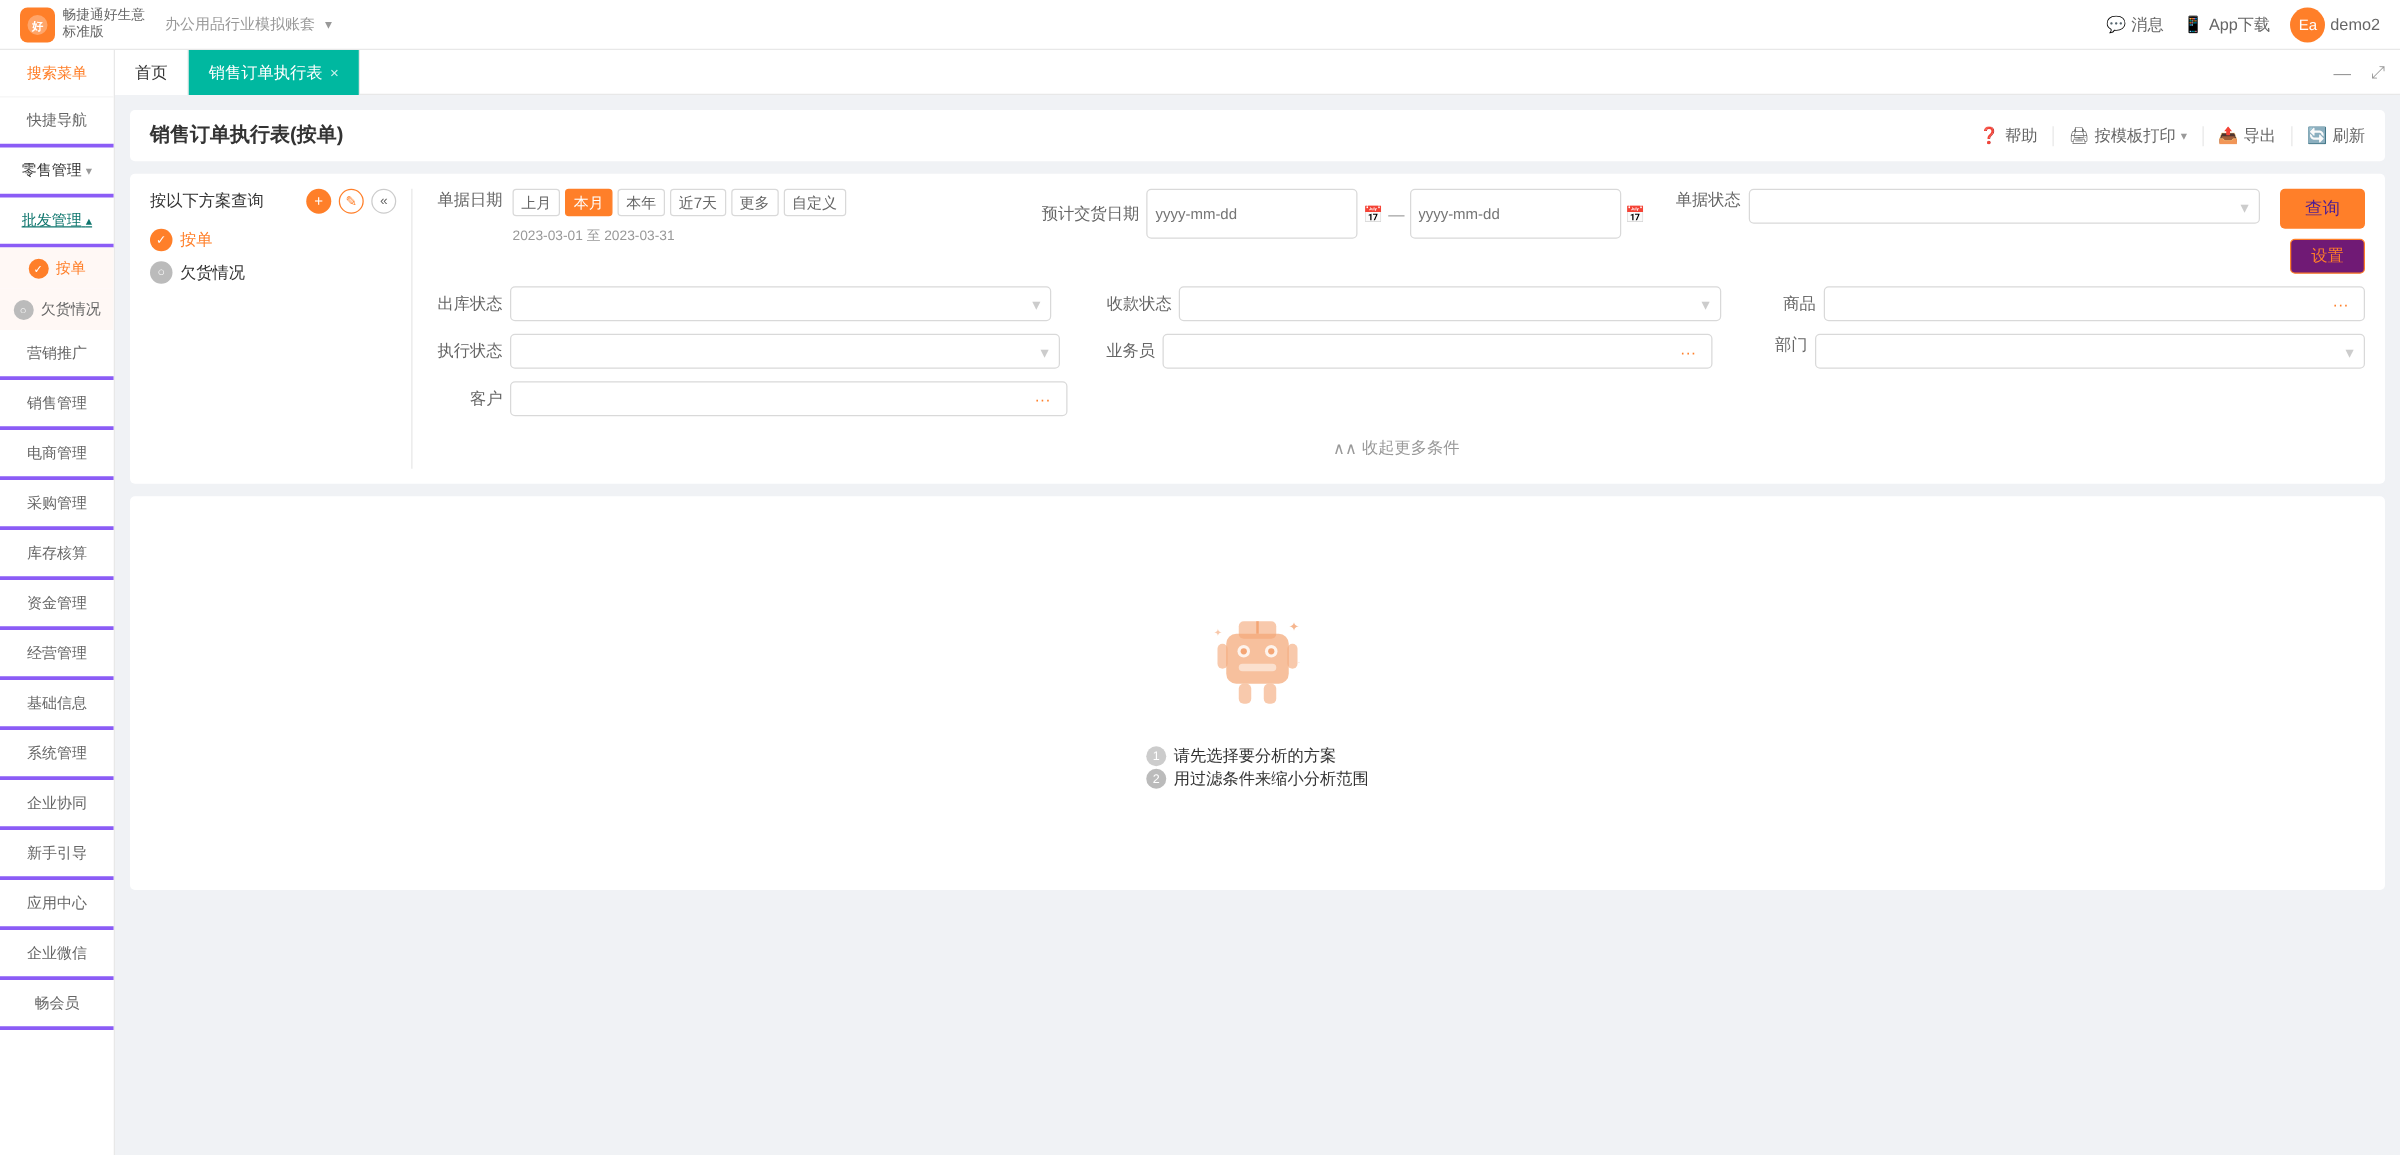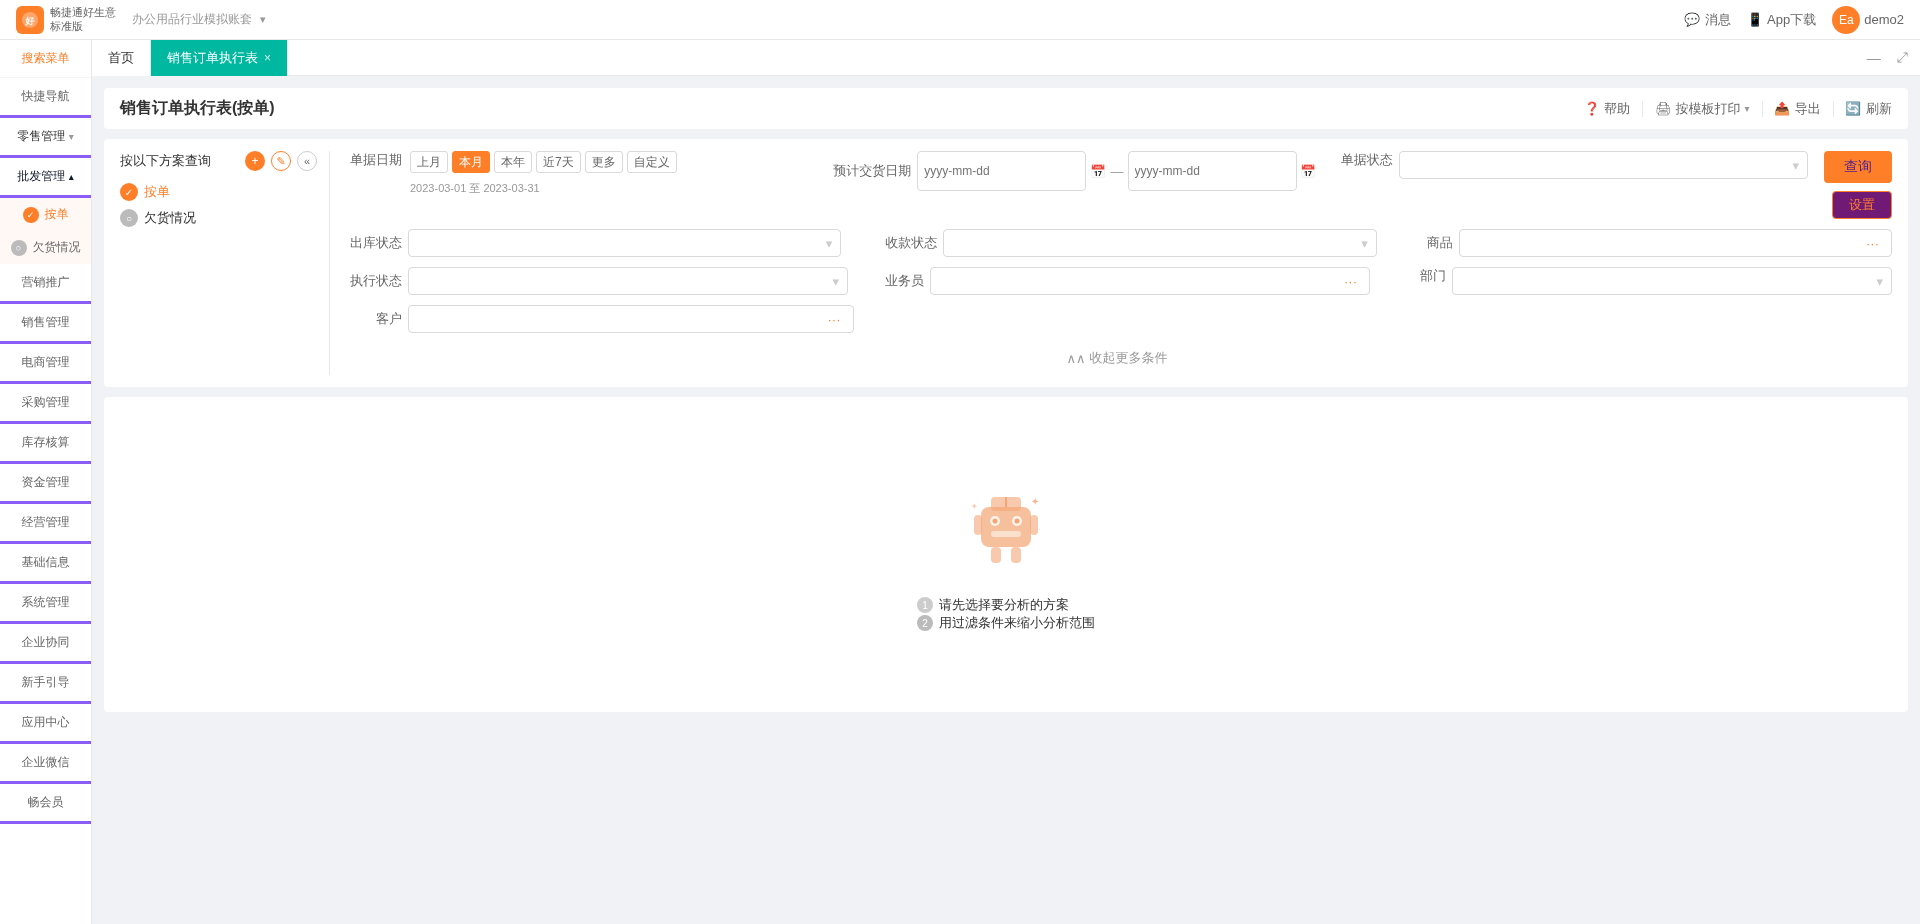--- a/index.html
+++ b/index.html
@@ -128,21 +128,21 @@
 
 <div class="main-wrapper">
 
   <div class="sidebar">
     <div class="search-menu-item">搜索菜单</div>
     <div class="sidebar-item">快捷导航</div>
     <div class="sidebar-item has-sub">
       <span>零售管理</span>
       <span style="font-size:10px;color:#999;"> ▾</span>
     </div>
-    <div class="sidebar-item has-sub" style="color:#0f172a;font-weight:500;">
+    <div class="sidebar-item has-sub" style="color:#0f766e;font-weight:500;text-decoration:underline;">
       <span>批发管理</span>
       <span style="font-size:10px;"> ▴</span>
     </div>
 
     <div class="sidebar-sub-item active" style="display:flex;align-items:center;justify-content:center;gap:6px;">
       <span class="tree-icon-circle" style="width:16px;height:16px;font-size:9px;">✓</span>
       <span>按单</span>
     </div>
     <div class="sidebar-sub-item" style="display:flex;align-items:center;justify-content:center;gap:6px;">
       <span class="tree-icon-circle gray" style="width:16px;height:16px;font-size:9px;">○</span>

